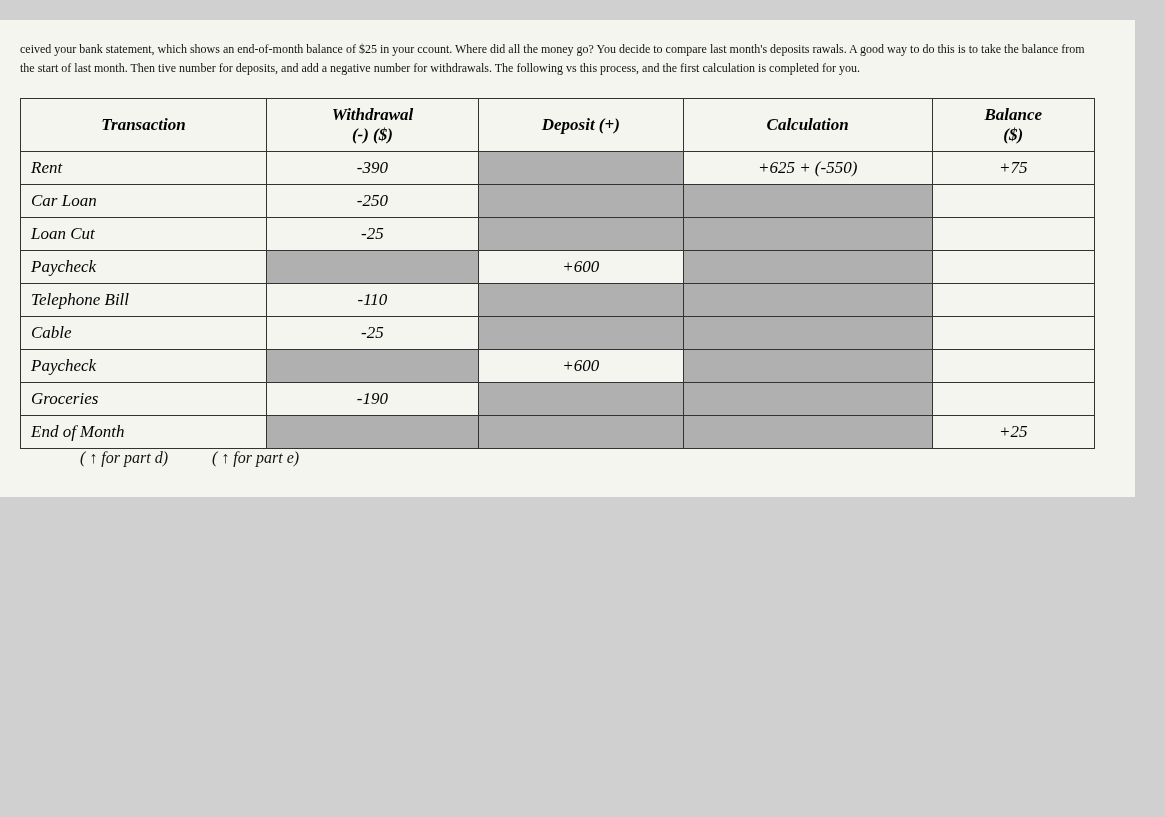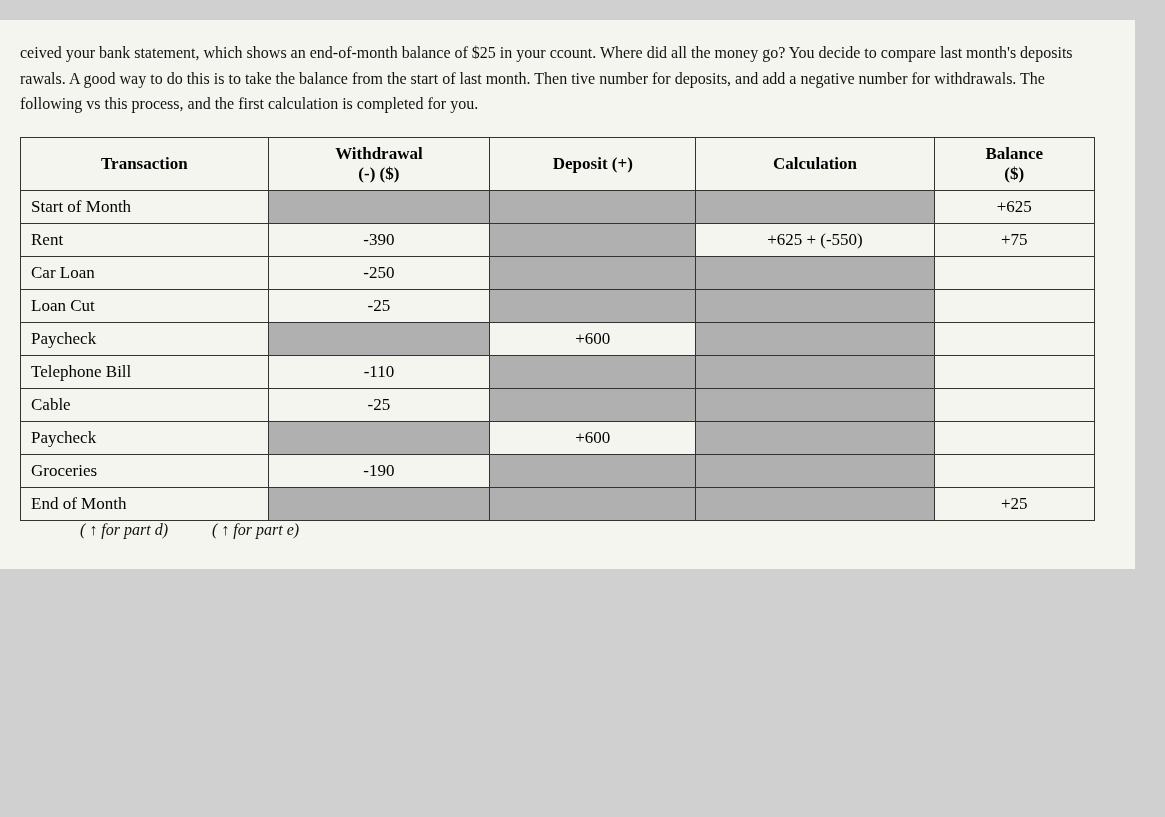--- a/index.html
+++ b/index.html
@@ -17,34 +17,35 @@
       overflow: hidden;
     }
 
     .page-content {
       background-color: #f5f5f0;
       padding: 20px 40px 30px 20px;
       width: 100%;
     }
 
     .intro-text {
-      font-size: 16px;
+      font-size: 12px;
       line-height: 1.6;
       margin-bottom: 20px;
       color: #111;
     }
 
     .table-container {
       width: 100%;
     }
 
     table {
       border-collapse: collapse;
       width: 100%;
       font-size: 17px;
+      font-style: italic;
     }
 
     table th, table td {
       border: 1.5px solid #333;
       padding: 6px 10px;
       text-align: center;
       vertical-align: middle;
     }
 
     table th {
@@ -85,27 +86,20 @@
         <tr>
           <th>Transaction</th>
           <th>Withdrawal<br>(-) ($)</th>
           <th>Deposit (+)</th>
           <th>Calculation</th>
           <th>Balance<br>($)</th>
         </tr>
       </thead>
       <tbody id="table-body">
 
-      <tr>
-            <td>Start of Month</td>
-            <td class="shaded"></td>
-            <td class="shaded"></td>
-            <td class="shaded"></td>
-            <td>+625</td>
-          </tr>
           <tr>
             <td>Rent</td>
             <td>-390</td>
             <td class="shaded"></td>
             <td>+625 + (-550)</td>
             <td>+75</td>
           </tr>
           <tr>
             <td>Car Loan</td>
             <td>-250</td>

